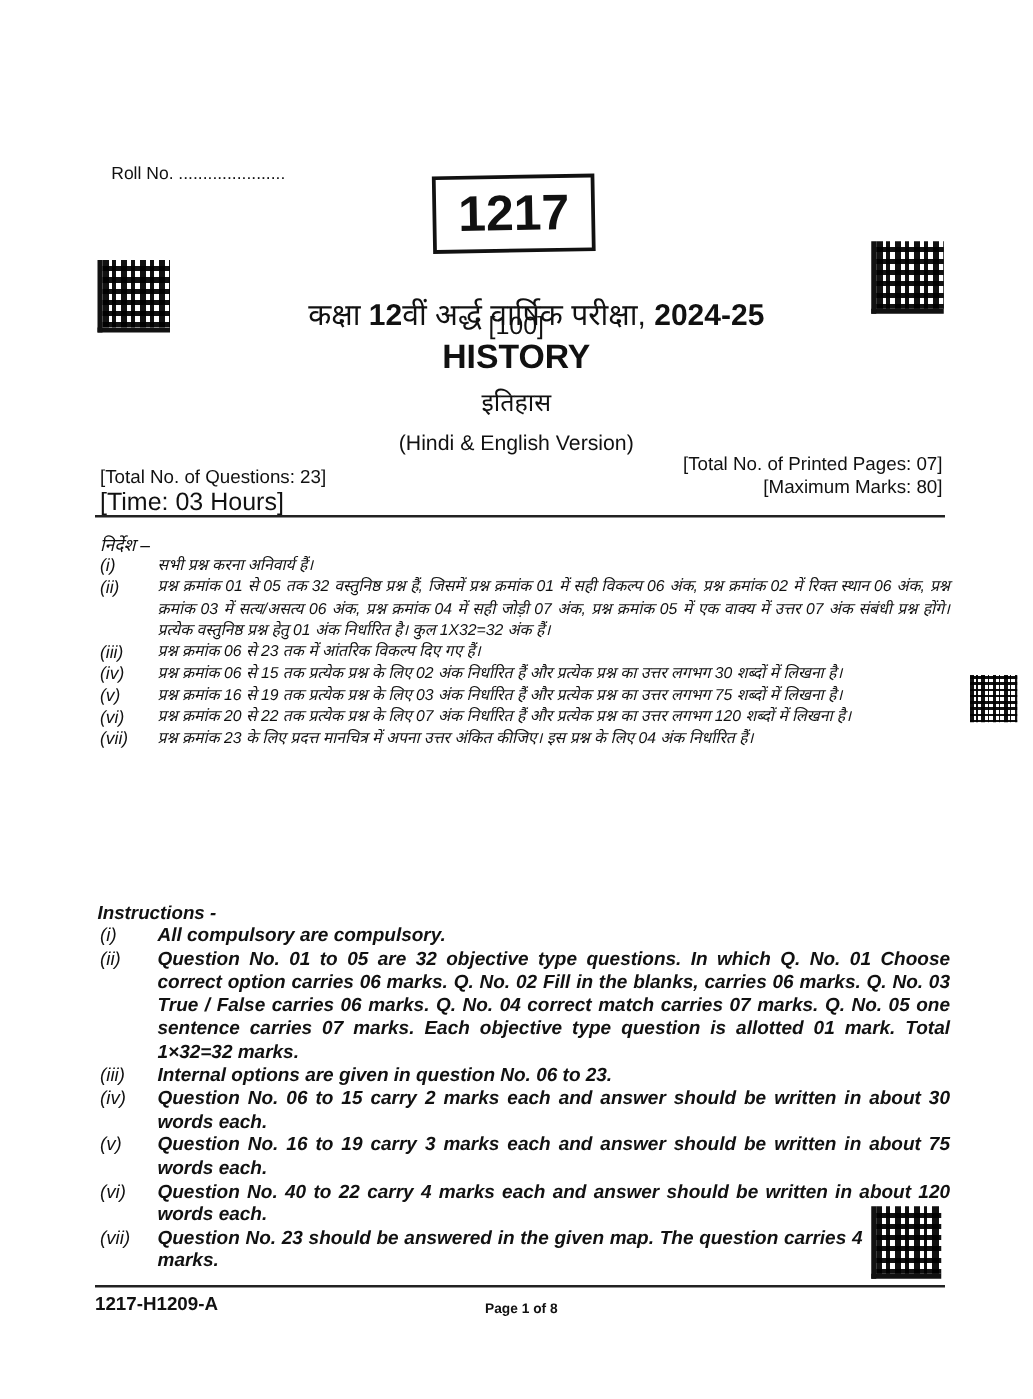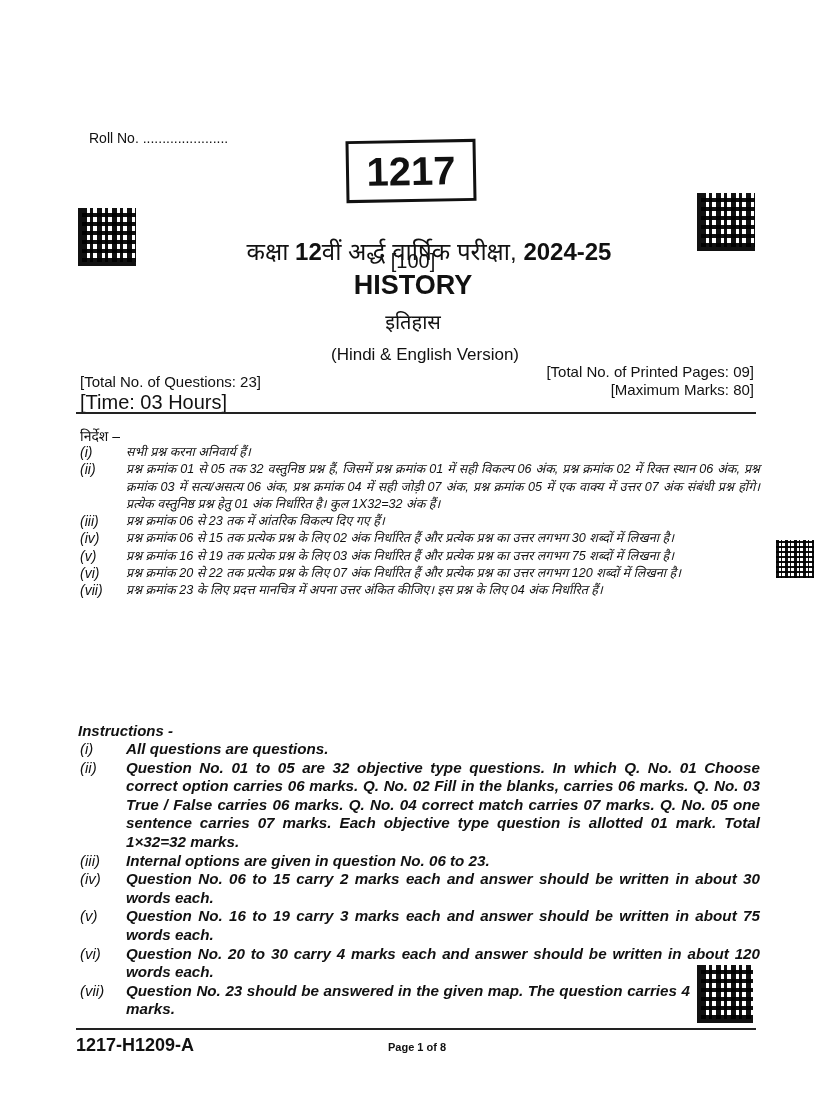--- a/index.html
+++ b/index.html
@@ -17,40 +17,40 @@
   .qr { left: 776px; top: 540px; width: 38px; height: 38px; background:
       repeating-linear-gradient(90deg, #111 0 3px, #fff 3px 5px, #111 5px 6px, #fff 6px 9px),
       repeating-linear-gradient(0deg, #111 0 2px, #fff 2px 5px);
       background-blend-mode: multiply; outline: 3px solid #fff; }
   .center { left: 0; width: 826px; text-align: center; }
   .exam-title { top: 212px; font-size: 24px; left: 156px; width: 546px; margin-top: 22px; }
   .exam-title .num { font-weight: bold; }
   .paper-code { top: 250px; font-size: 20px; left: 380px; width: 66px; }
   .subject { top: 270px; font-size: 27px; font-weight: bold; left: 300px; width: 226px; }
   .subject-hi { top: 308px; font-size: 20px; left: 330px; width: 166px; }
-  .version { top: 345px; font-size: 17px; left: 262px; width: 326px; }
+  .version { top: 345px; font-size: 17px; left: 250px; width: 326px; }
   .meta-l1 { left: 80px; top: 373px; font-size: 15px; }
   .meta-l2 { left: 80px; top: 391px; font-size: 20px; }
   .meta-r1 { right: 72px; top: 363px; font-size: 15px; text-align: right; }
   .meta-r2 { right: 72px; top: 381px; font-size: 15px; text-align: right; }
   .rule { left: 76px; width: 680px; height: 2px; background: #222; }
   .rule-top { top: 412px; }
   .rule-bottom { top: 1028px; height: 1.5px; }
-  .hi-head { left: 80px; top: 426px; font-size: 14px; }
+  .hi-head { left: 80px; top: 426px; font-size: 14px; font-style: italic; }
   .list { left: 80px; width: 680px; }
   .item { display: flex; }
   .item .roman { width: 46px; flex: none; font-style: italic; font-weight: bold; }
   .item .txt { flex: 1; text-align: justify; }
   .hi-list { top: 444px; font-size: 12.6px; line-height: 17.3px; font-style: italic; }
   .hi-list .item { margin-bottom: 0px; }
   .hi-list .roman { font-weight: normal; font-size: 14px; }
   .en-head { left: 78px; top: 722px; font-size: 15px; font-style: italic; font-weight: bold; text-align: right; }
   .en-list { top: 740px; font-size: 15.2px; line-height: 18.6px; font-style: italic; font-weight: bold; }
   .en-list .roman { font-weight: normal; font-size: 15px; }
-  .footer-code { left: 76px; top: 1035px; font-size: 18px; font-weight: bold; }
+  .footer-code { left: 76px; top: 1035px; font-size: 15px; font-weight: bold; }
   .footer-page { left: 388px; top: 1041px; font-size: 11px; font-weight: bold; }
 </style>
 </head>
 <body>
 
 <div class="abs roll">Roll No. ......................</div>
 <div class="abs code-box">
     <span>1217</span>
   </div>
 
@@ -59,21 +59,21 @@
 <div class="abs qr"></div>
 
 <div class="abs center exam-title"><span>कक्षा </span><span class="num">12</span><span>वीं अर्द्ध वार्षिक परीक्षा, </span><span class="num">2024-25</span></div>
 <div class="abs center paper-code">[100]</div>
 <div class="abs center subject">HISTORY</div>
 <div class="abs center subject-hi">इतिहास</div>
 <div class="abs center version">(Hindi &amp; English Version)</div>
 
 <div class="abs meta-l1">[Total No. of Questions: 23]</div>
 <div class="abs meta-l2">[Time: 03 Hours]</div>
-<div class="abs meta-r1">[Total No. of Printed Pages: 09]</div>
+<div class="abs meta-r1">[Total No. of Printed Pages: 07]</div>
 <div class="abs meta-r2">[Maximum Marks: 80]</div>
 
 <div class="abs rule rule-top"></div>
 
 <div class="abs hi-head">निर्देश –</div>
 <div class="abs list hi-list">
   <div class="item">
       <span class="roman">(i)</span>
       <span class="txt">सभी प्रश्न करना अनिवार्य हैं।</span>
     </div>
@@ -100,41 +100,41 @@
   <div class="item">
       <span class="roman">(vii)</span>
       <span class="txt">प्रश्न क्रमांक 23 के लिए प्रदत्त मानचित्र में अपना उत्तर अंकित कीजिए। इस प्रश्न के लिए 04 अंक निर्धारित हैं।</span>
     </div>
 </div>
 
 <div class="abs en-head">Instructions -</div>
 <div class="abs list en-list">
   <div class="item">
       <span class="roman">(i)</span>
-      <span class="txt">All questions are questions.</span>
+      <span class="txt">All compulsory are compulsory.</span>
     </div>
   <div class="item">
       <span class="roman">(ii)</span>
       <span class="txt">Question No. 01 to 05 are 32 objective type questions. In which Q. No. 01 Choose correct option carries 06 marks. Q. No. 02 Fill in the blanks, carries 06 marks. Q. No. 03 True / False carries 06 marks. Q. No. 04 correct match carries 07 marks. Q. No. 05 one sentence carries 07 marks. Each objective type question is allotted 01 mark. Total 1×32=32 marks.</span>
     </div>
   <div class="item">
       <span class="roman">(iii)</span>
       <span class="txt">Internal options are given in question No. 06 to 23.</span>
     </div>
   <div class="item">
       <span class="roman">(iv)</span>
       <span class="txt">Question No. 06 to 15 carry 2 marks each and answer should be written in about 30 words each.</span>
     </div>
   <div class="item">
       <span class="roman">(v)</span>
       <span class="txt">Question No. 16 to 19 carry 3 marks each and answer should be written in about 75 words each.</span>
     </div>
   <div class="item">
       <span class="roman">(vi)</span>
-      <span class="txt">Question No. 20 to 30 carry 4 marks each and answer should be written in about 120 words each.</span>
+      <span class="txt">Question No. 40 to 22 carry 4 marks each and answer should be written in about 120 words each.</span>
     </div>
   <div class="item">
       <span class="roman">(vii)</span>
       <span class="txt" style="padding-right:70px">Question No. 23 should be answered in the given map. The question carries 4 marks.</span>
     </div>
 </div>
 
 <div class="abs dm dm-bottom"></div>
 <div class="abs rule rule-bottom"></div>
 <div class="abs footer-code">1217-H1209-A</div>

